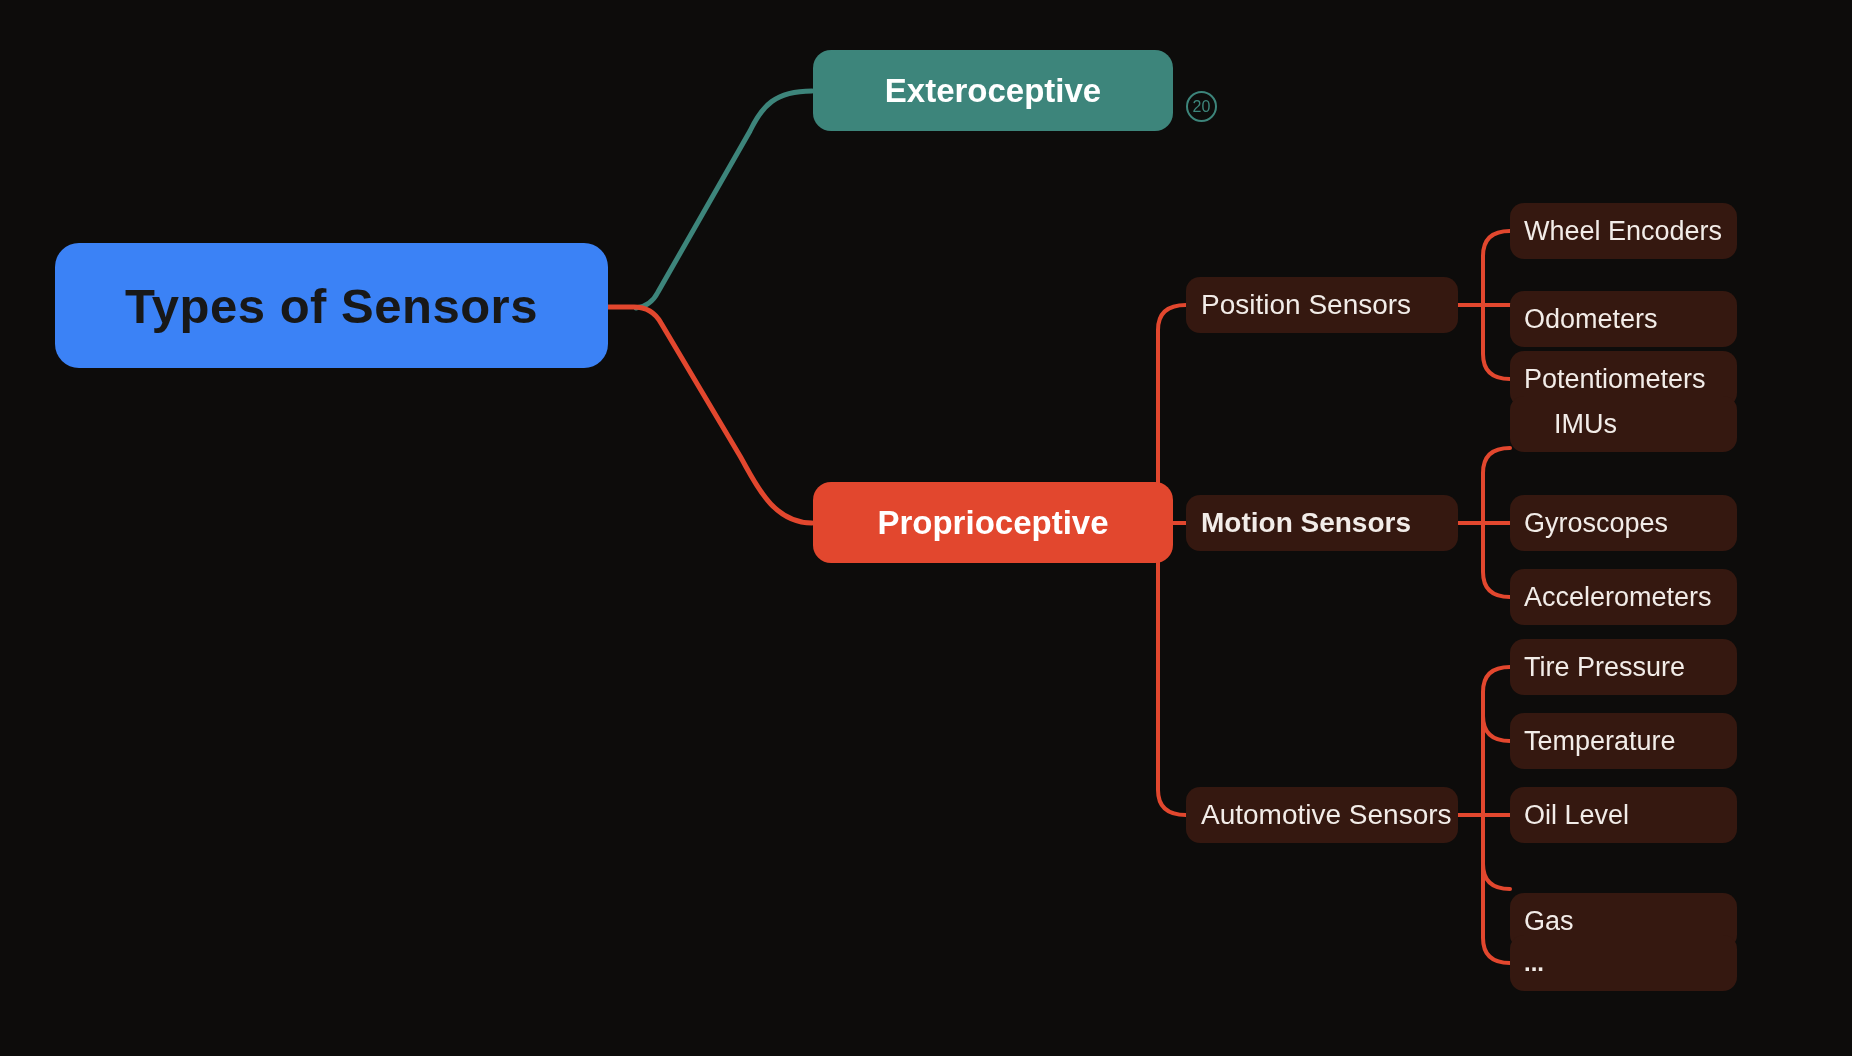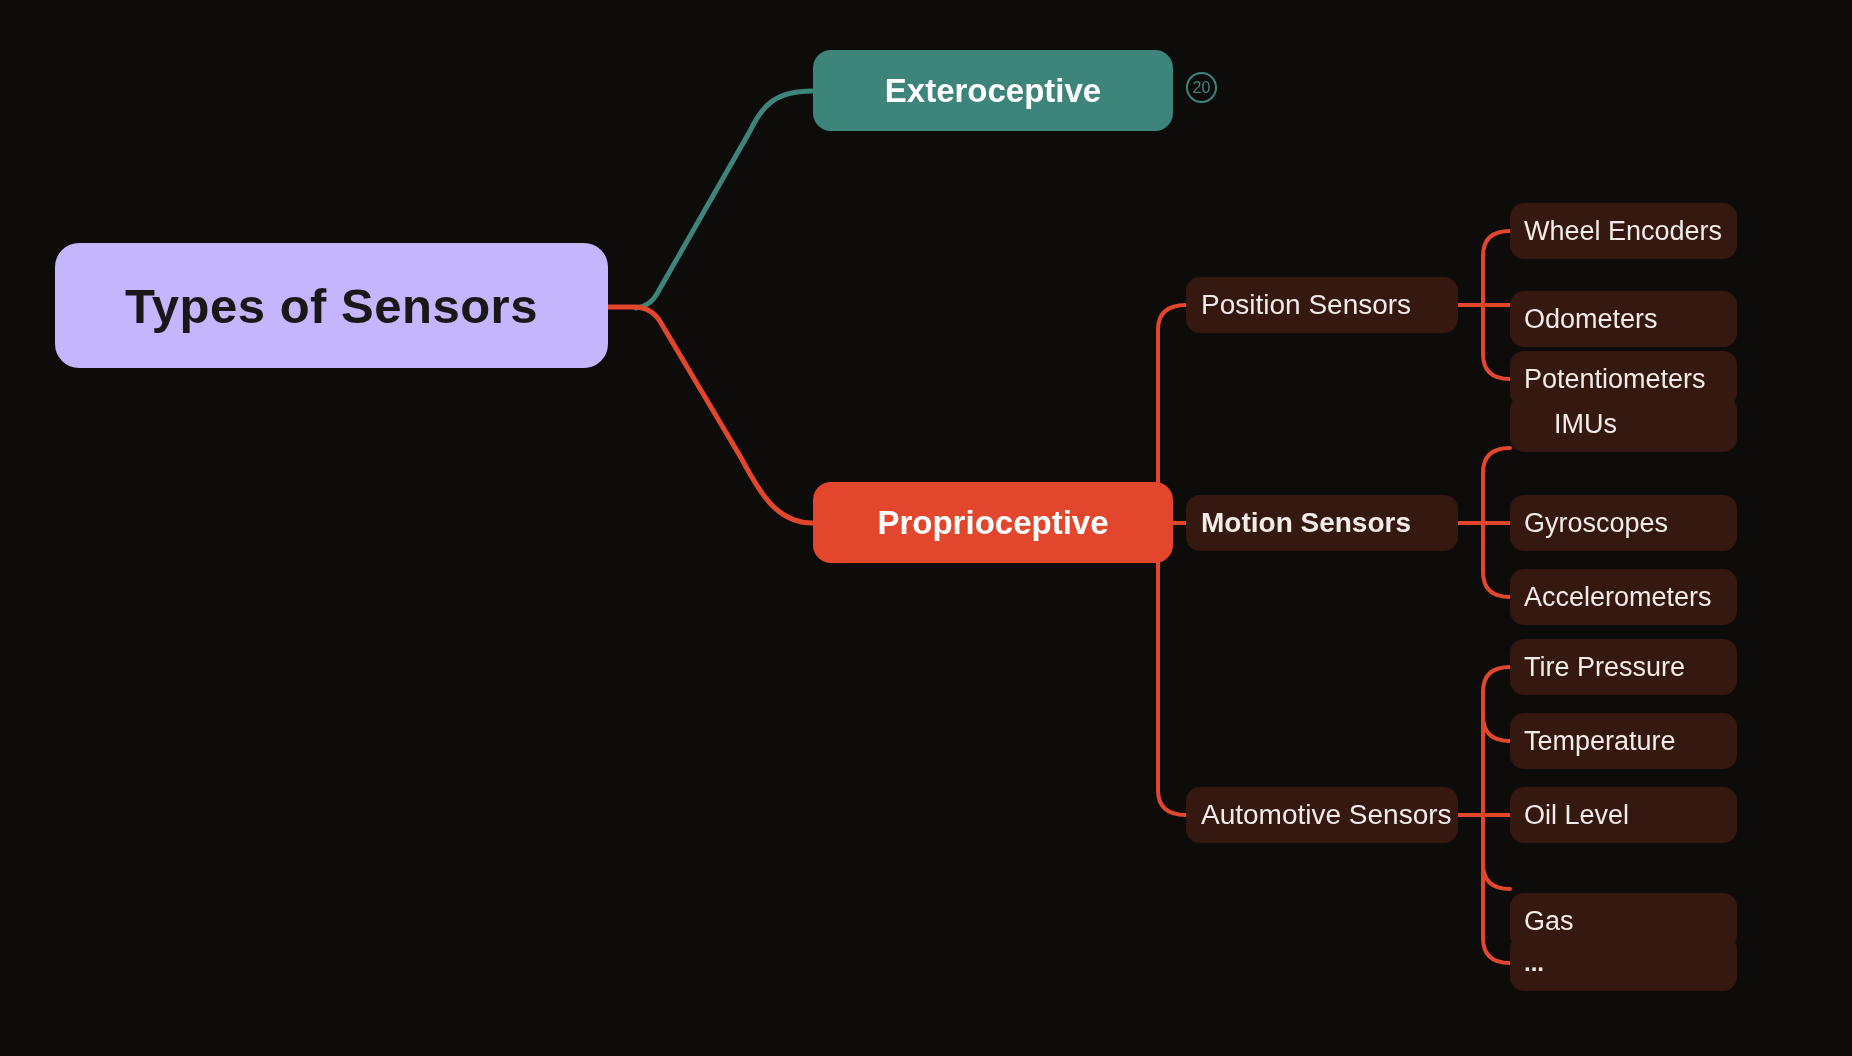--- a/index.html
+++ b/index.html
@@ -23,21 +23,21 @@
   .node {
     position: absolute;
     display: flex;
     align-items: center;
     box-sizing: border-box;
     white-space: nowrap;
   }
   .root-node {
     left: 55px; top: 243px;
     width: 553px; height: 125px;
-    background: #c4b5fd;
+    background: #3b82f6;
     border-radius: 24px;
     color: #181818;
     font-size: 49px;
     font-weight: bold;
     justify-content: center;
     letter-spacing: 0.5px;
   }
   .branch-node {
     width: 360px; height: 81px;
     border-radius: 18px;
@@ -74,21 +74,21 @@
   .leaf-imus           { top: 396px; padding-left: 44px; }
   .leaf-gyroscopes     { top: 495px; }
   .leaf-accelerometers { top: 569px; }
   .leaf-tire-pressure  { top: 639px; }
   .leaf-temperature    { top: 713px; }
   .leaf-oil-level      { top: 787px; }
   .leaf-gas            { top: 861px; margin-top: 32px; }
   .leaf-ellipsis       { top: 935px; font-size: 24px; font-weight: 600; }
   .collapse-badge {
     position: absolute;
-    left: 1146px; top: 72px;
+    left: 1146px; top: 91px;
     width: 31px; height: 31px;
     border: 2.5px solid #3d857b;
     border-radius: 50%;
     box-sizing: border-box;
     display: flex;
     align-items: center;
     justify-content: center;
     color: #3d857b;
     font-size: 16px;
     background: transparent;

